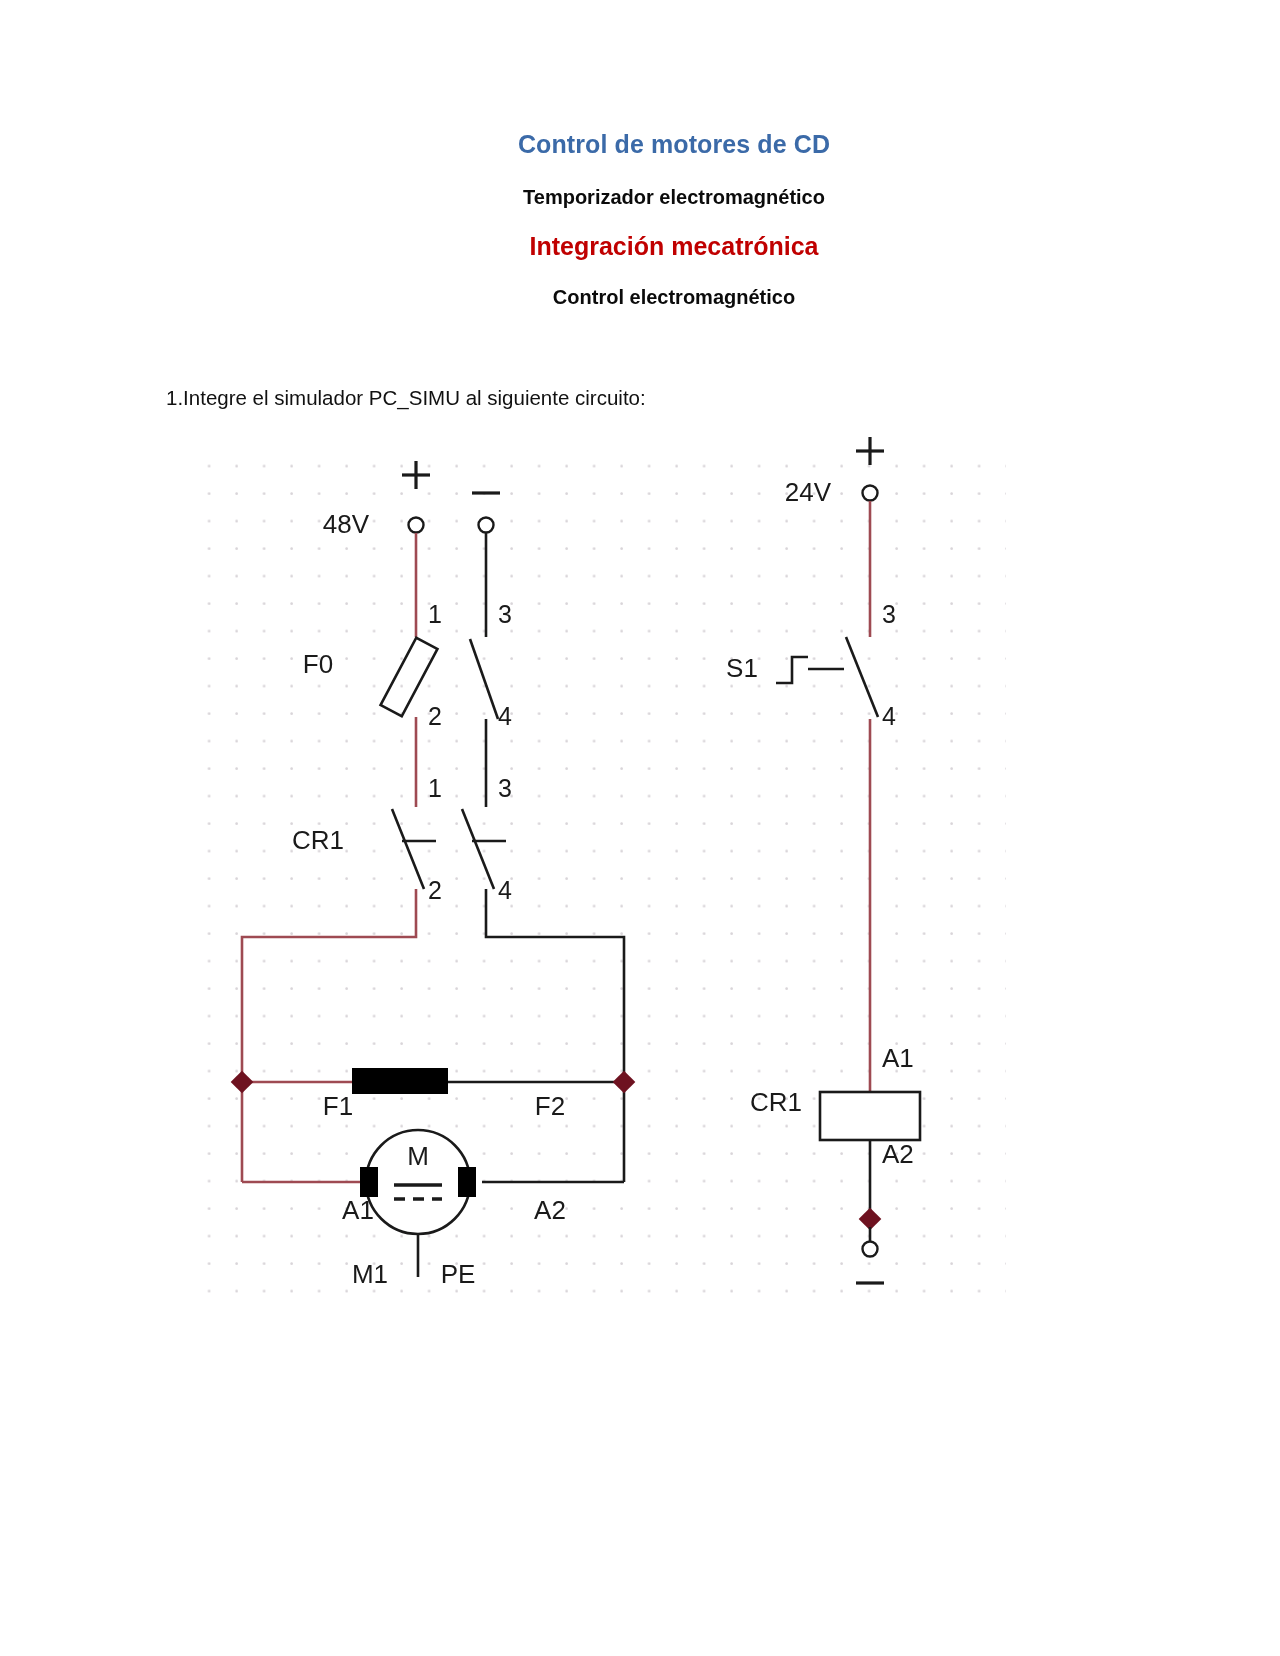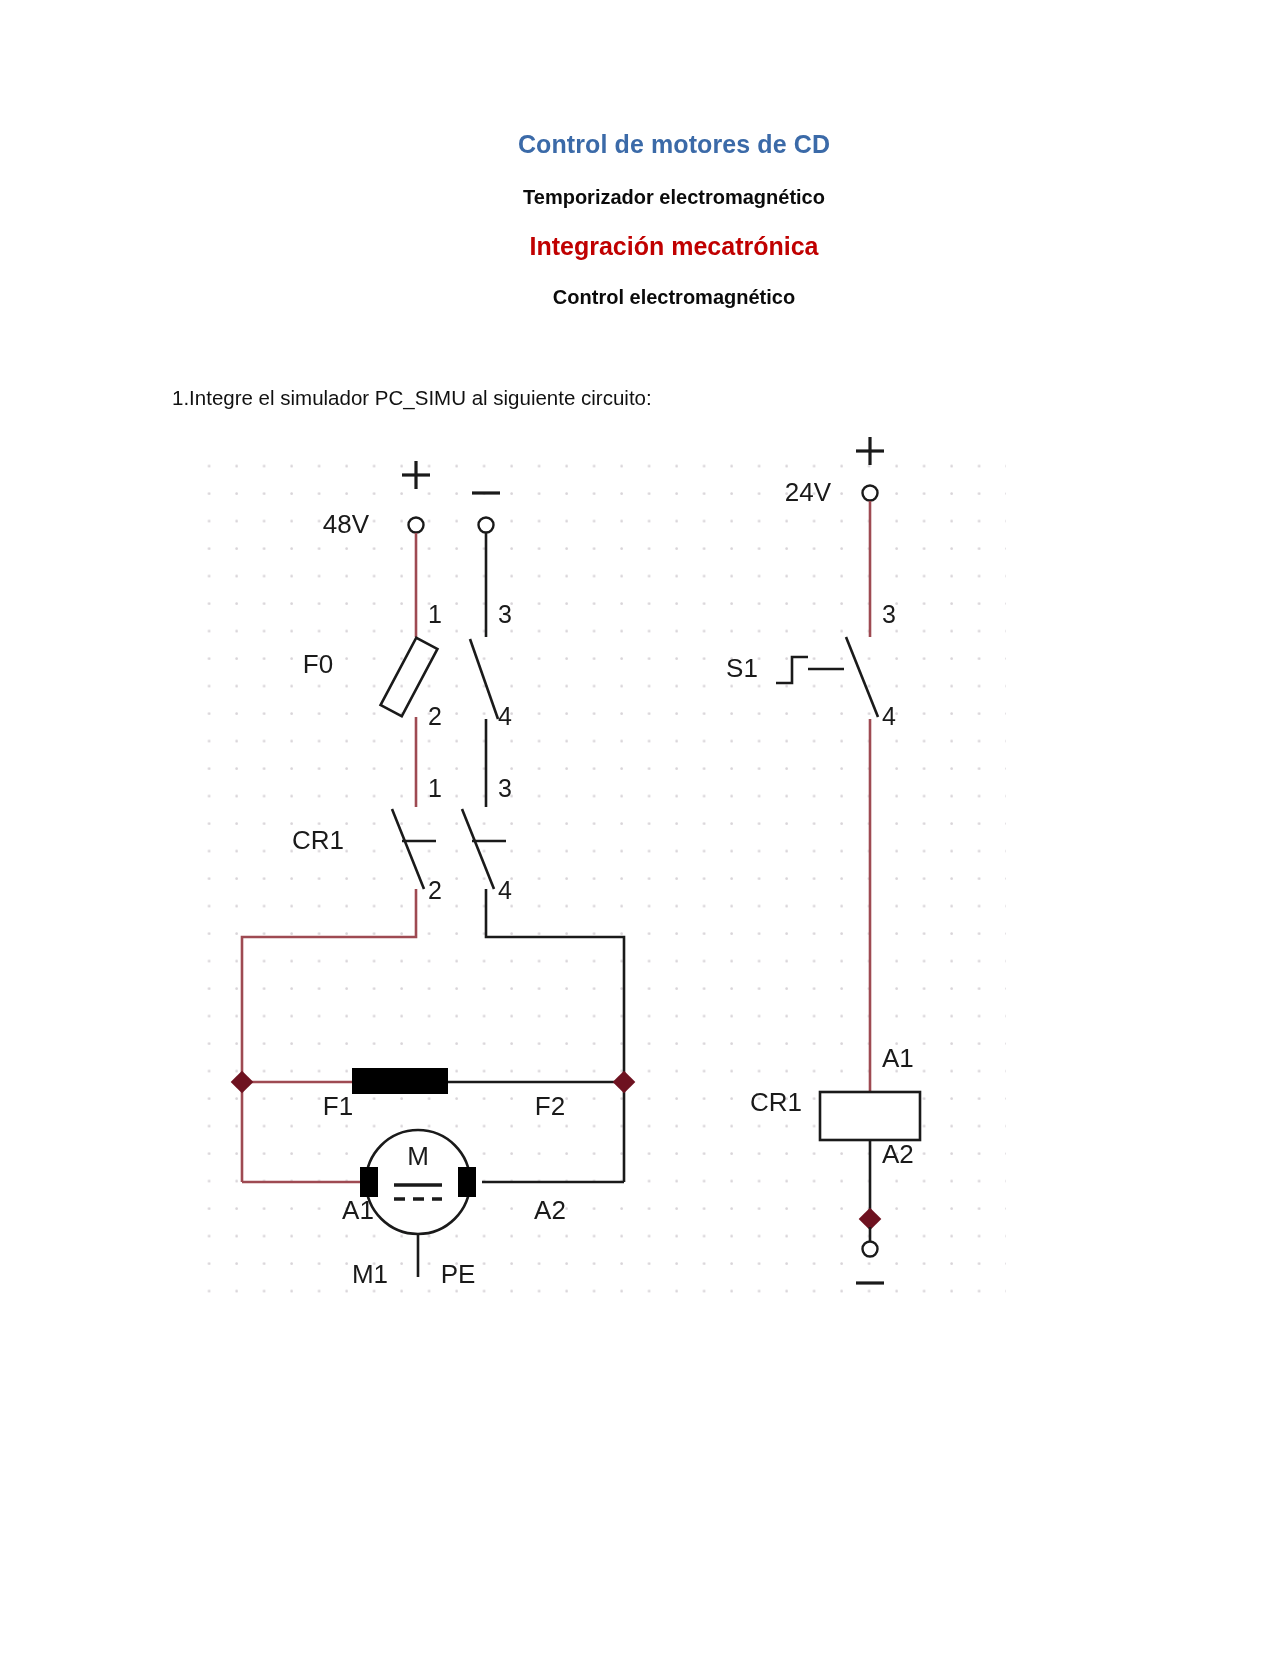--- a/index.html
+++ b/index.html
@@ -43,21 +43,21 @@
     color:#0b0b0b;
     margin-bottom:27px;
   }
   .h4{
     font-size:20px;
     color:#0b0b0b;
   }
   
   .body-line{
     position:absolute;
-    left:172px;top:386px;
+    left:166px;top:386px;
     font-size:20.5px;
     color:#111;
     white-space:nowrap;
   }
   
   .schematic{
     position:absolute;
     left:180px;top:437px;
     width:840px;height:870px;
   }

